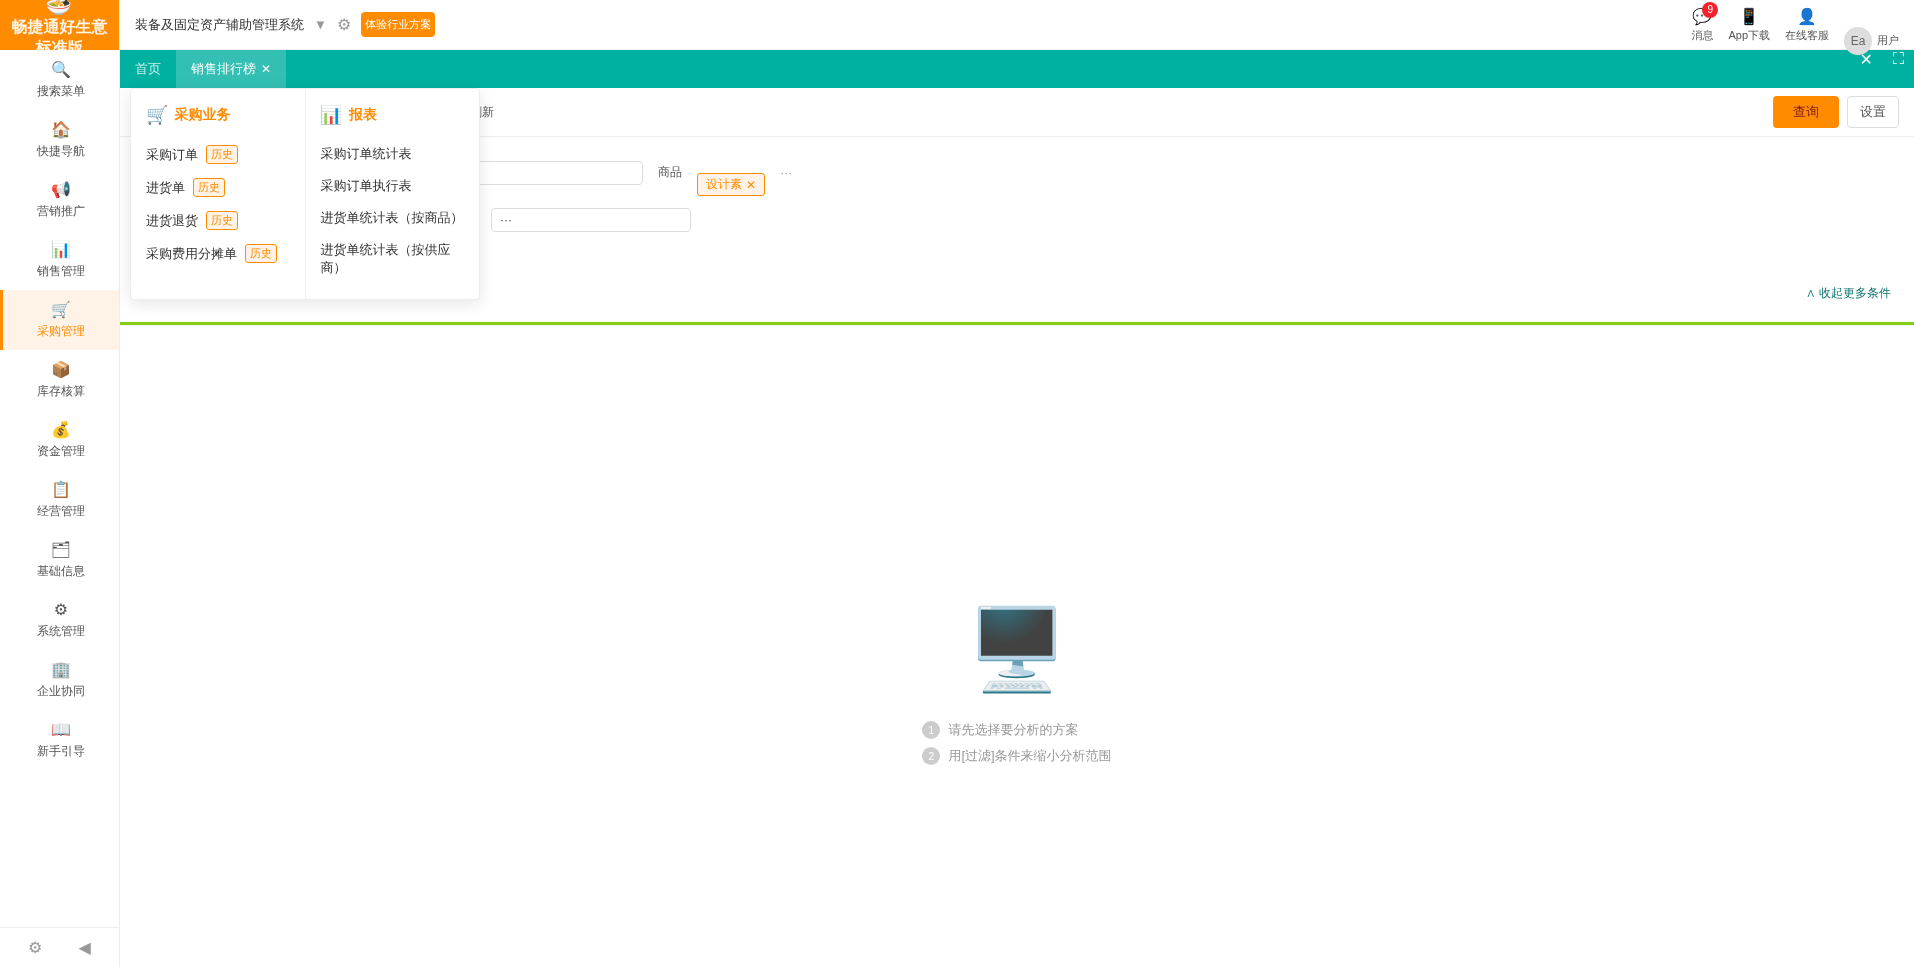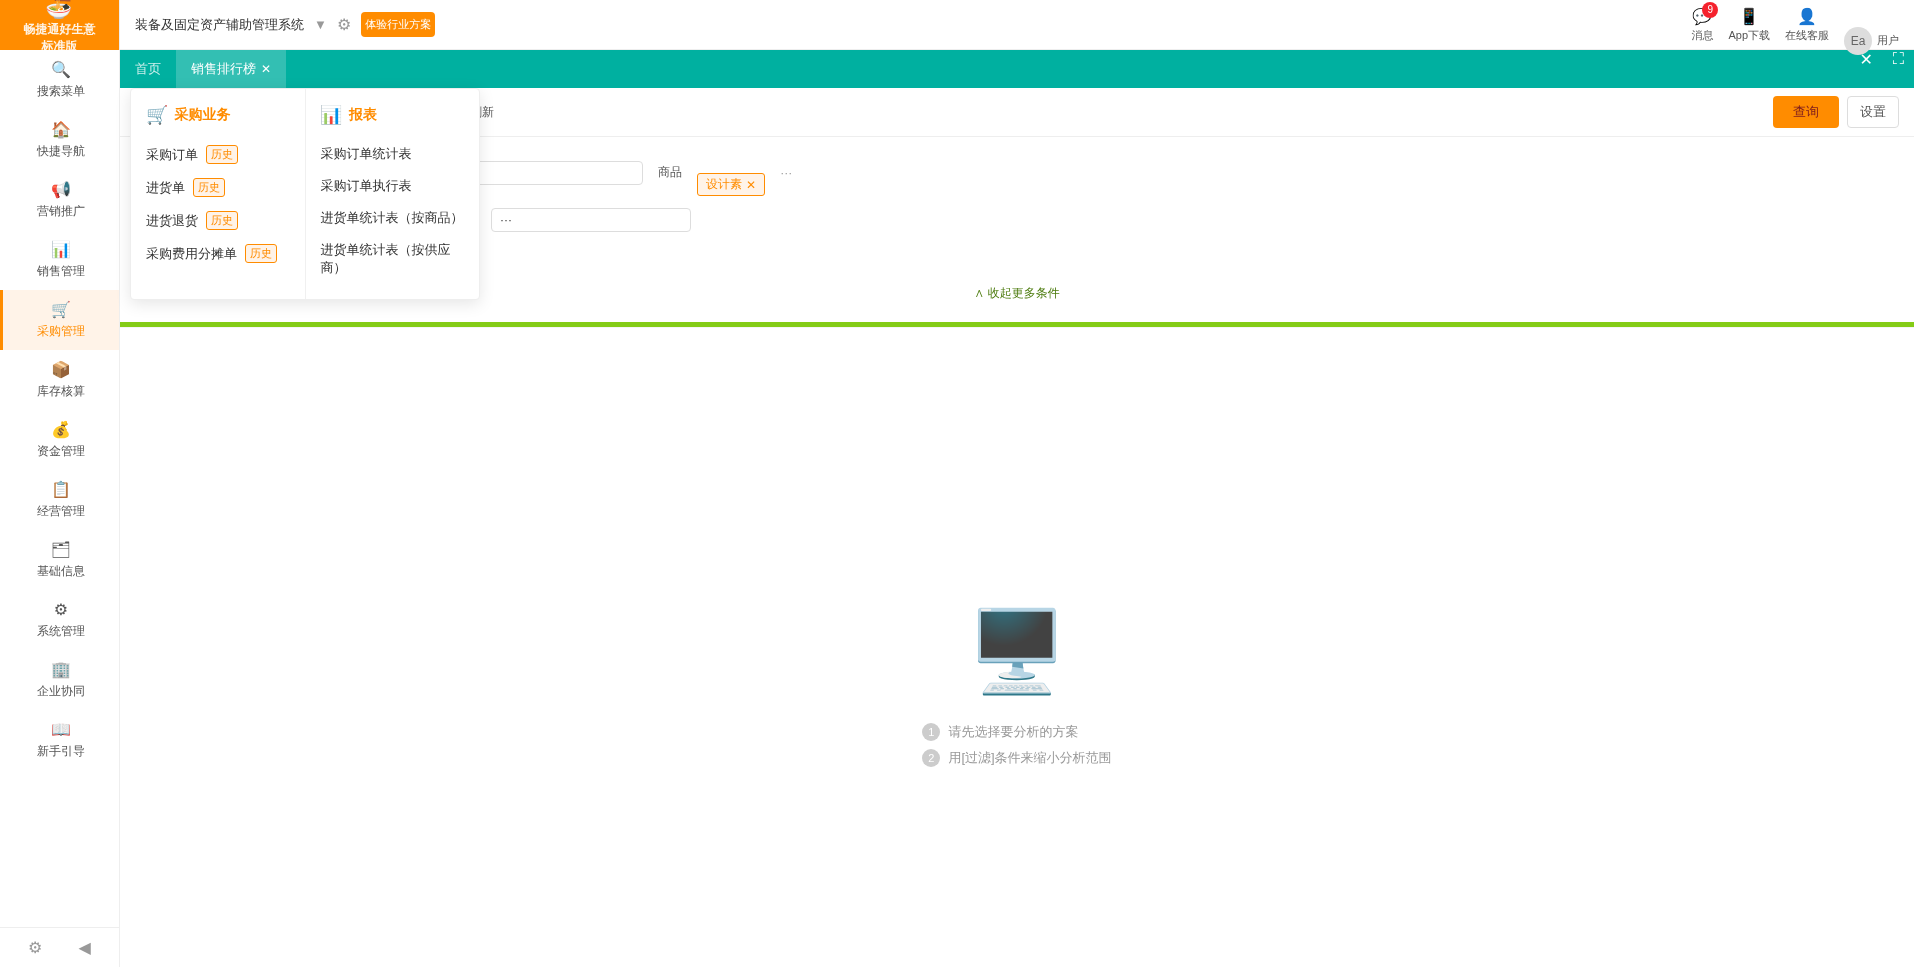--- a/index.html
+++ b/index.html
@@ -10,21 +10,21 @@
       position: fixed; left: 0; top: 0; width: 120px; height: 100%;
       background: #fff; border-right: 1px solid #eee;
       display: flex; flex-direction: column;
     }
     .sidebar-logo {
       background: #ff8c00; height: 50px; display: flex; align-items: center; justify-content: center;
       color: white; font-size: 12px; font-weight: bold; flex-shrink: 0;
     }
     .sidebar-logo-inner { display: flex; flex-direction: column; align-items: center; }
     .sidebar-logo-icon { font-size: 22px; }
-    .sidebar-logo-text { font-size: 12px; color: rgba(255,255,255,0.9); }
+    .sidebar-logo-text { font-size: 16px; color: rgba(255,255,255,0.9); }
     .sidebar-nav { flex: 1; overflow-y: auto; }
     .sidebar-item {
       display: flex; flex-direction: column; align-items: center; justify-content: center;
       padding: 10px 5px; cursor: pointer; color: #555; font-size: 12px; gap: 4px;
       border-left: 3px solid transparent;
     }
     .sidebar-item.active { background: #fff3e8; color: #ff8c00; border-left-color: #ff8c00; }
     .sidebar-item-icon { font-size: 16px; }
     .sidebar-footer {
       display: flex; align-items: center; justify-content: space-around; padding: 10px;
@@ -91,38 +91,38 @@
       background: #ff8c00; color: #7f1d1d; border: none; border-radius: 4px;
       padding: 6px 20px; cursor: pointer; font-size: 13px;
     }
     .settings-btn {
       background: white; color: #555; border: 1px solid #ddd; border-radius: 4px;
       padding: 6px 12px; cursor: pointer; font-size: 13px;
     }
 
     
     .filter-area {
-      background: #fff; padding: 12px 15px; border-bottom: 5px solid #84cc16;
+      background: #fff; padding: 12px 15px; border-bottom: 3px solid #84cc16;
     }
     .filter-row { display: flex; align-items: center; gap: 15px; margin-bottom: 10px; }
     .filter-label { color: #555; font-size: 12px; white-space: nowrap; }
     .filter-input {
       border: 1px solid #ddd; border-radius: 4px; padding: 4px 8px;
       font-size: 12px; color: #333; display: flex; align-items: center; gap: 4px;
       min-width: 120px; cursor: pointer; background: white;
     }
     .filter-tag {
       background: #fff3e8; border: 1px solid #ff8c00; border-radius: 3px;
       padding: 2px 8px; color: #ff8c00; font-size: 12px; display: flex; align-items: center; gap: 4px; margin-top: 24px;
     }
     .filter-tag-close { cursor: pointer; }
     .filter-dots { color: #999; font-size: 12px; cursor: pointer; }
     .date-range { display: flex; align-items: center; gap: 5px; font-size: 12px; }
     .date-range-sep { color: #999; }
-    .filter-collapse { text-align: center; padding: 8px; color: #4d7c0f; font-size: 12px; cursor: pointer; }
+    .filter-collapse { text-align: right; padding: 8px; color: #0f766e; font-size: 12px; cursor: pointer; }
 
     
     .content-area {
       display: flex; flex-direction: column; align-items: center; justify-content: center;
       height: calc(100% - 160px); background: #fff; margin-top: 1px;
     }
     .empty-text { color: #999; font-size: 13px; line-height: 2; text-align: left; }
     .empty-text div { display: flex; align-items: center; gap: 8px; }
     .step-num {
       width: 18px; height: 18px; border-radius: 50%; background: #ccc;

